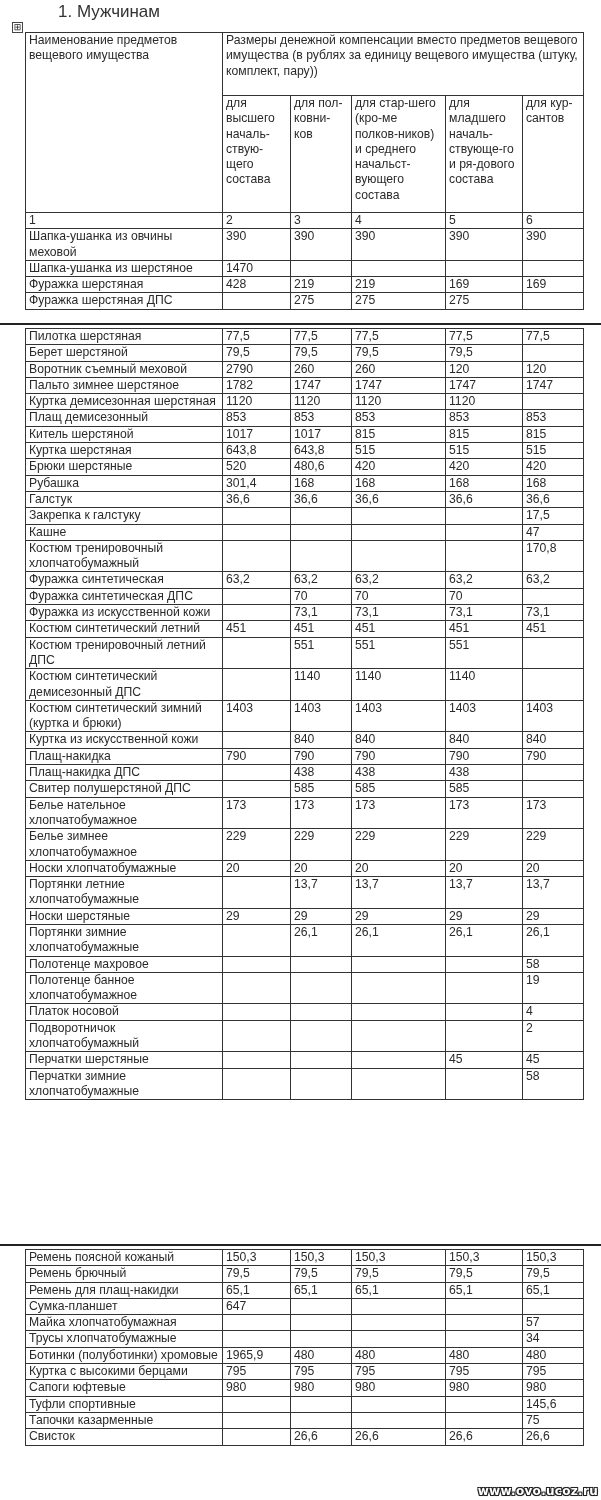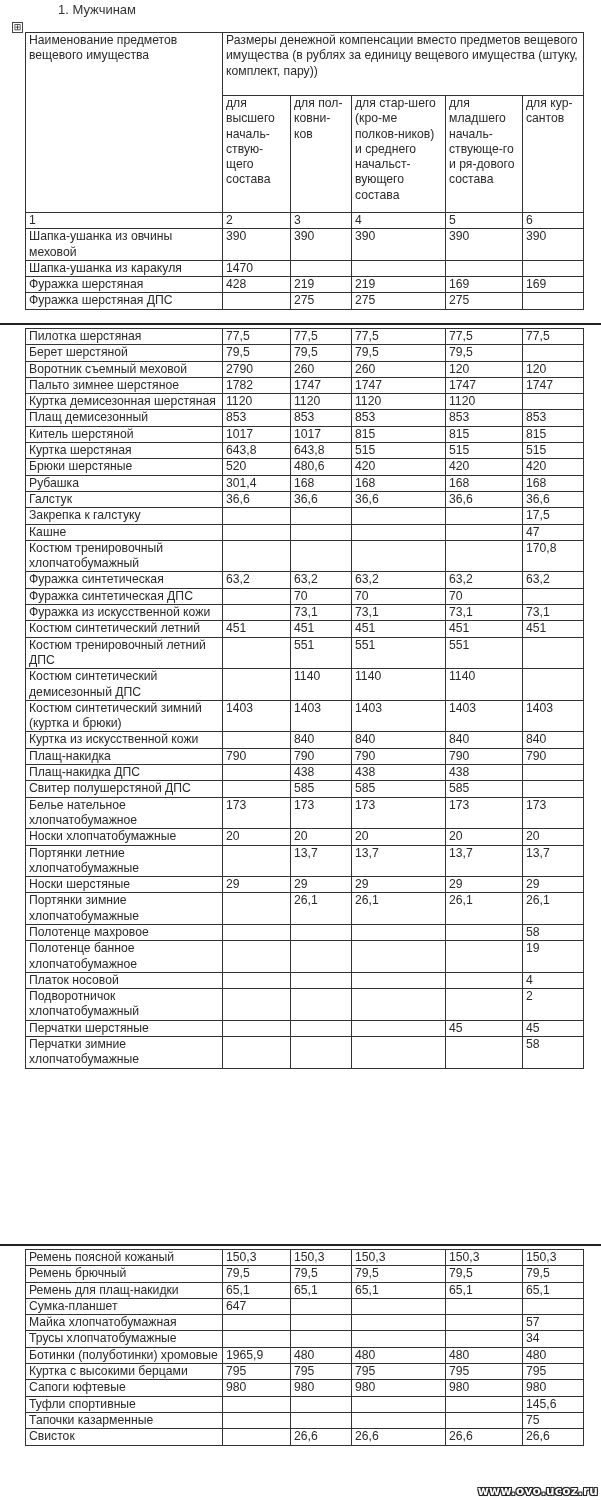--- a/index.html
+++ b/index.html
@@ -1,20 +1,20 @@
 <!DOCTYPE html>
 <html><head>
 <meta charset="utf-8">
 <style>
   html, body { margin: 0; padding: 0; background: #ffffff; }
   body {
     width: 601px; height: 1500px; position: relative; overflow: hidden;
     font-family: "Liberation Sans", sans-serif; font-size: 12.2px; color: #222;
   }
-  .heading { position: absolute; left: 58px; top: 2px; font-size: 13px; color: #333; }
+  .heading { position: absolute; left: 58px; top: 2px; font-size: 17px; color: #333; }
   .move-handle {
     position: absolute; left: 12px; top: 22px; width: 9px; height: 9px;
     border: 1px solid #444; font-size: 9px; line-height: 9px; text-align: center; color: #222;
   }
   table.t {
     position: absolute; left: 25px; border-collapse: collapse; table-layout: fixed;
     width: 558px;
   }
   table.t td {
     border: 1px solid #333; padding: 0 3px; vertical-align: top;
@@ -70,21 +70,21 @@
     </tr>
   <tr>
         <td>Шапка-ушанка из овчины меховой</td>
         <td>390</td>
         <td>390</td>
         <td>390</td>
         <td>390</td>
         <td>390</td>
       </tr>
       <tr>
-        <td>Шапка-ушанка из каракуля</td>
+        <td>Шапка-ушанка из шерстяное</td>
         <td>1470</td>
         <td></td>
         <td></td>
         <td></td>
         <td></td>
       </tr>
       <tr>
         <td>Фуражка шерстяная</td>
         <td>428</td>
         <td>219</td>
@@ -317,20 +317,28 @@
       </tr>
       <tr>
         <td>Белье нательное хлопчатобумажное</td>
         <td>173</td>
         <td>173</td>
         <td>173</td>
         <td>173</td>
         <td>173</td>
       </tr>
       <tr>
+        <td>Белье зимнее хлопчатобумажное</td>
+        <td>229</td>
+        <td>229</td>
+        <td>229</td>
+        <td>229</td>
+        <td>229</td>
+      </tr>
+      <tr>
         <td>Носки хлопчатобумажные</td>
         <td>20</td>
         <td>20</td>
         <td>20</td>
         <td>20</td>
         <td>20</td>
       </tr>
       <tr>
         <td>Портянки летние хлопчатобумажные</td>
         <td></td>

